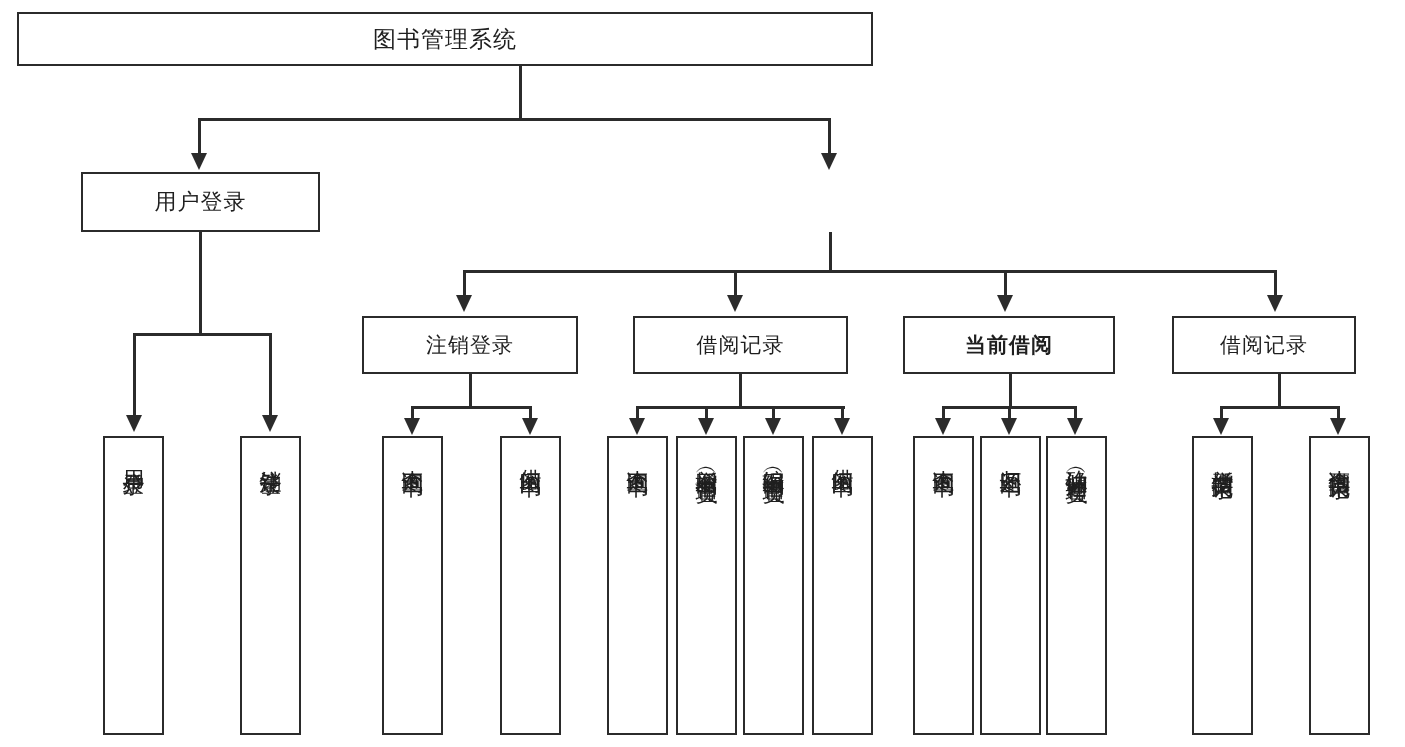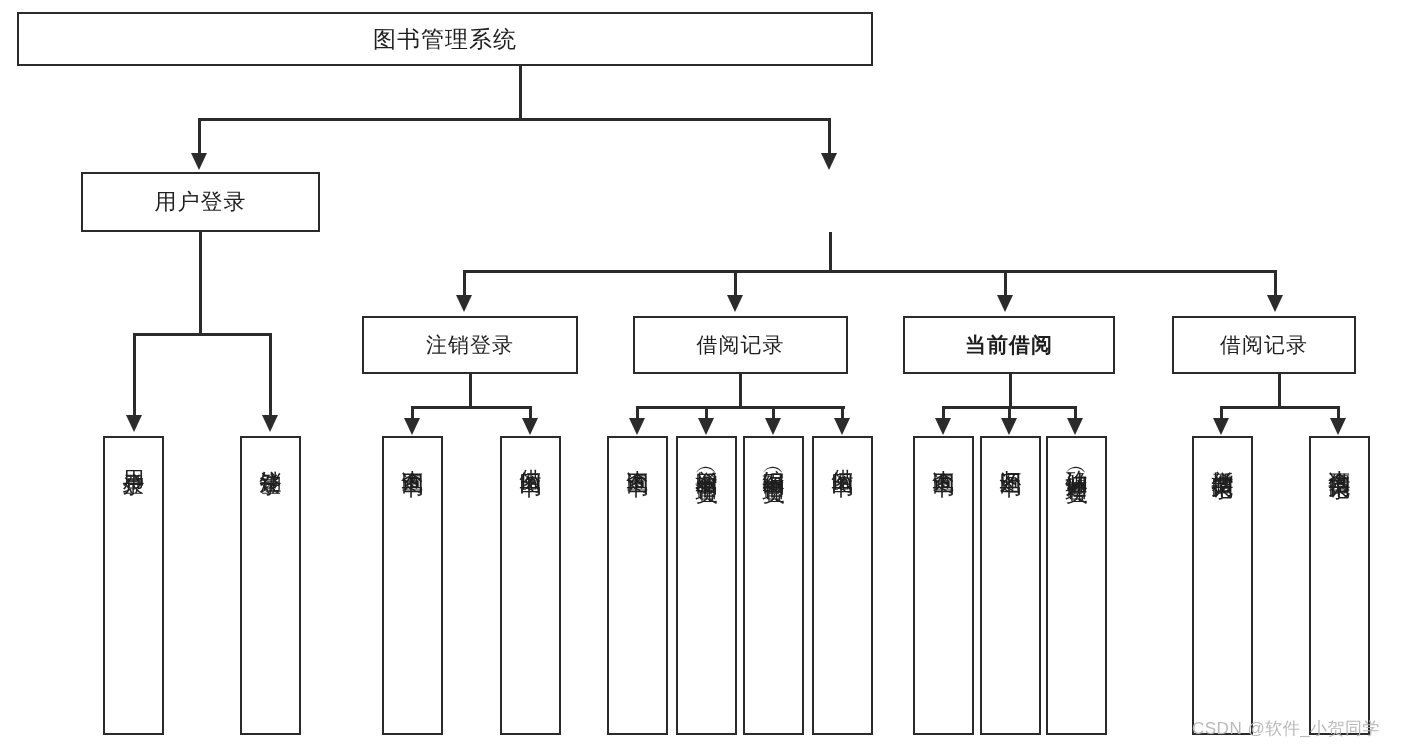--- a/index.html
+++ b/index.html
@@ -204,15 +204,14 @@
     <span class="vtext">确认归还（管理员）</span>
   </div>
 
   <div class="node leaf" style="left:1192px;top:436px;width:61px;height:299px;">
     <span class="vtext">新增借阅记录</span>
   </div>
   <div class="node leaf" style="left:1309px;top:436px;width:61px;height:299px;">
     <span class="vtext">查询借阅记录</span>
   </div>
 
-  <div id="watermark" style="left:1192px;top:717px;">CSDN @软件_小贺同学</div>
 
 </div>
 
 </body></html>

